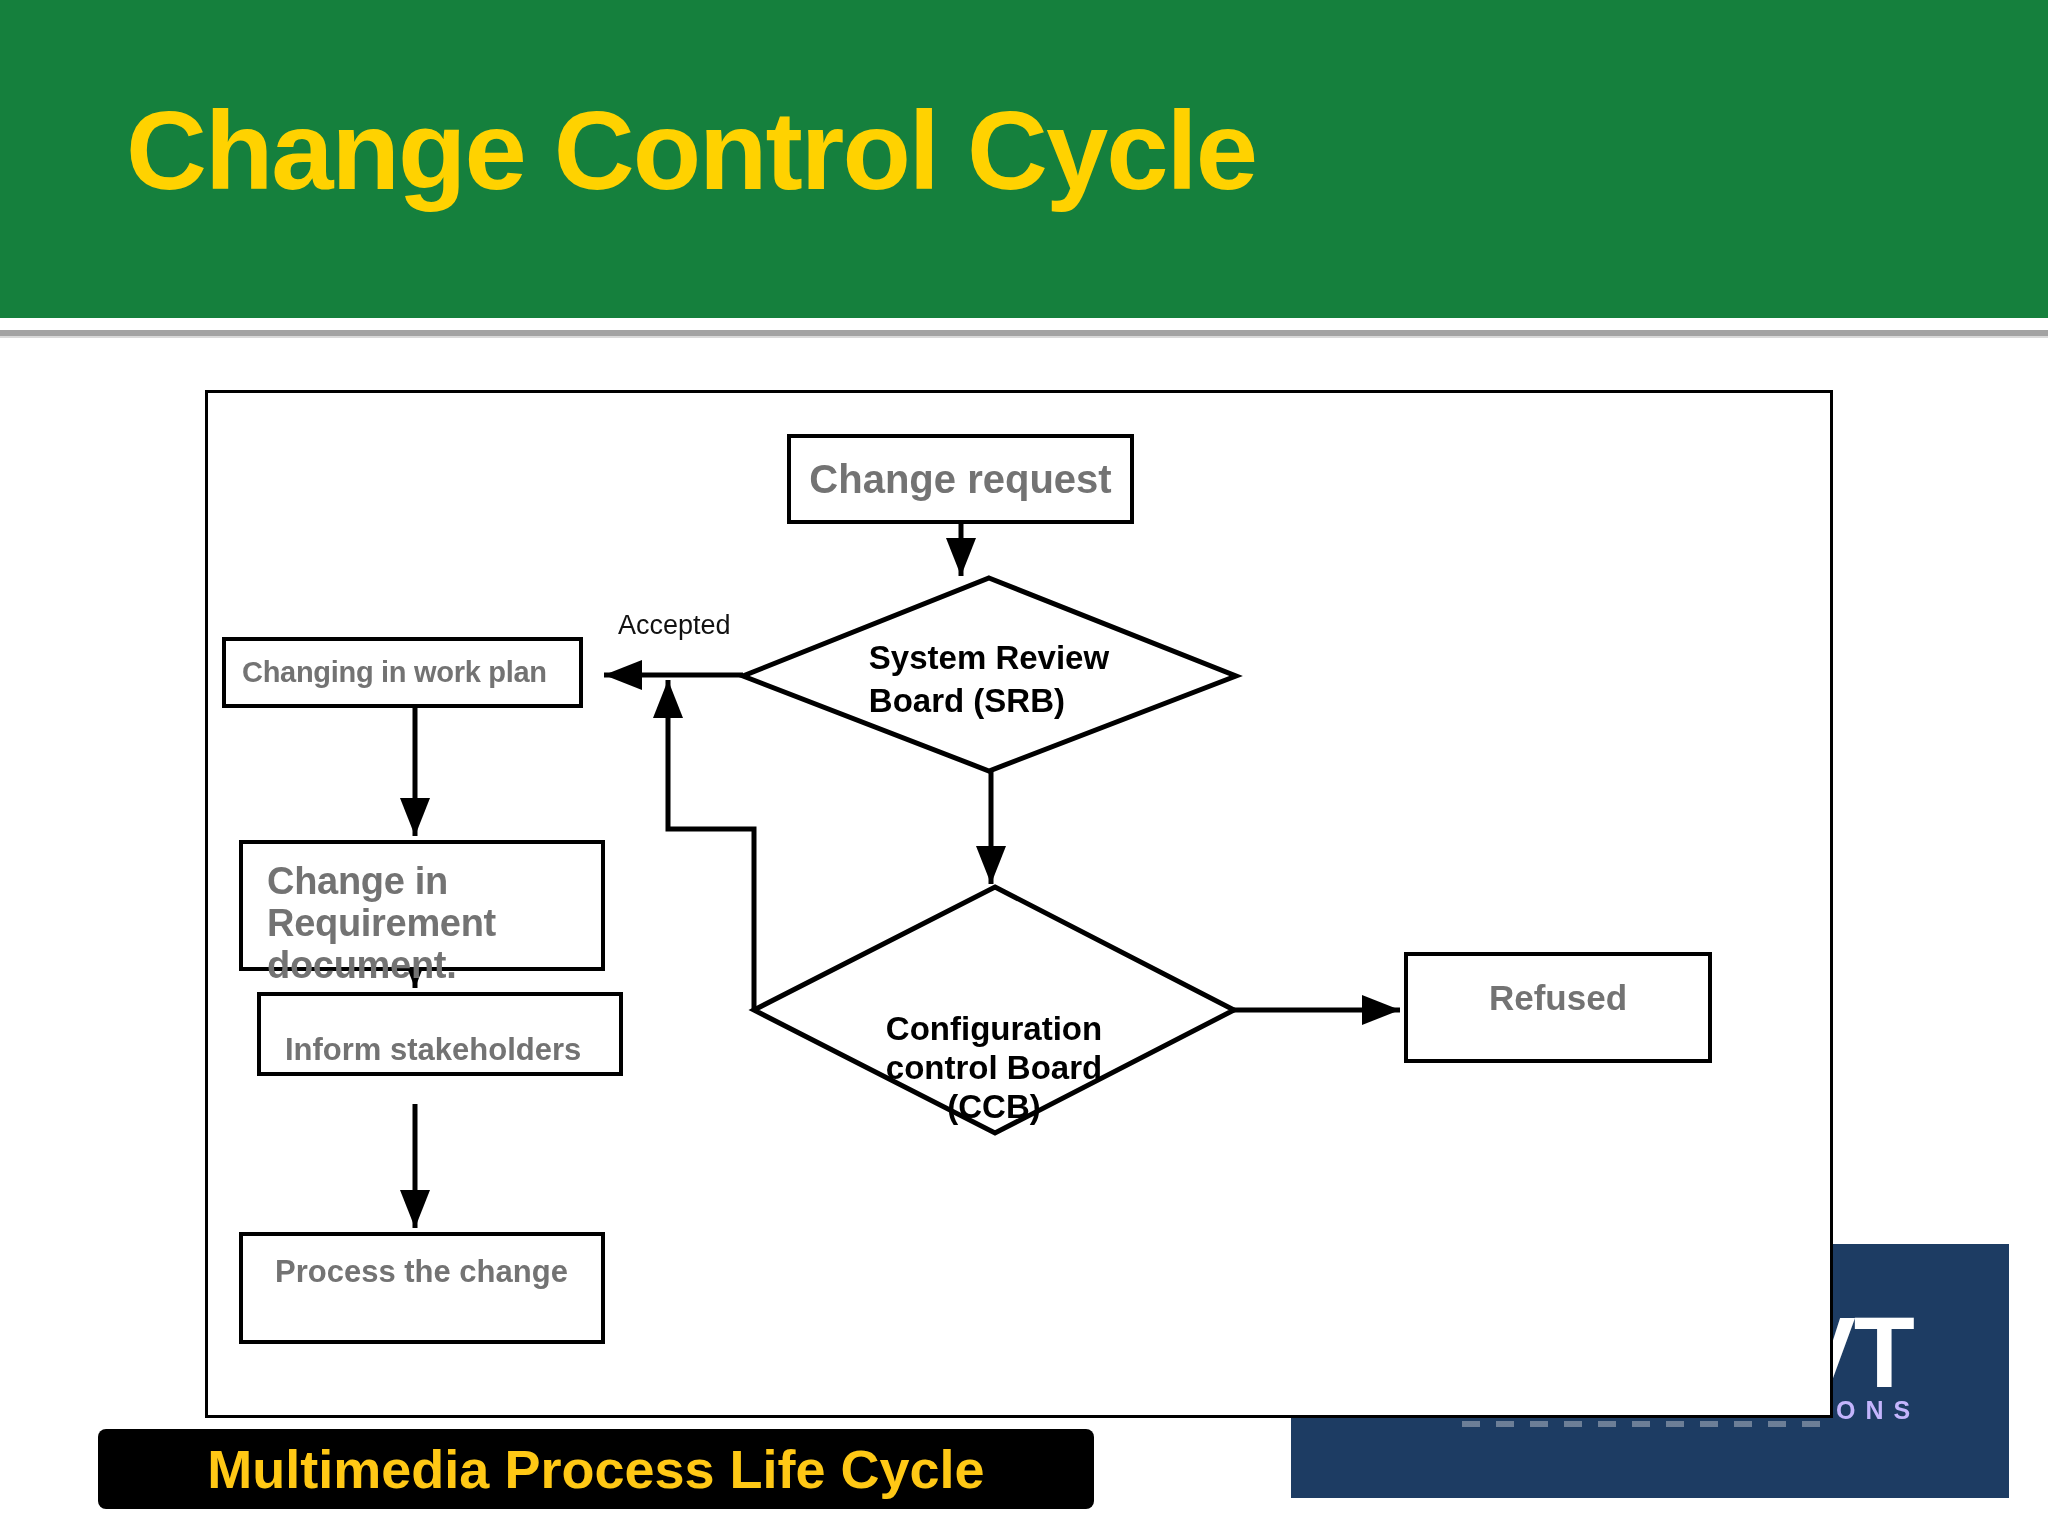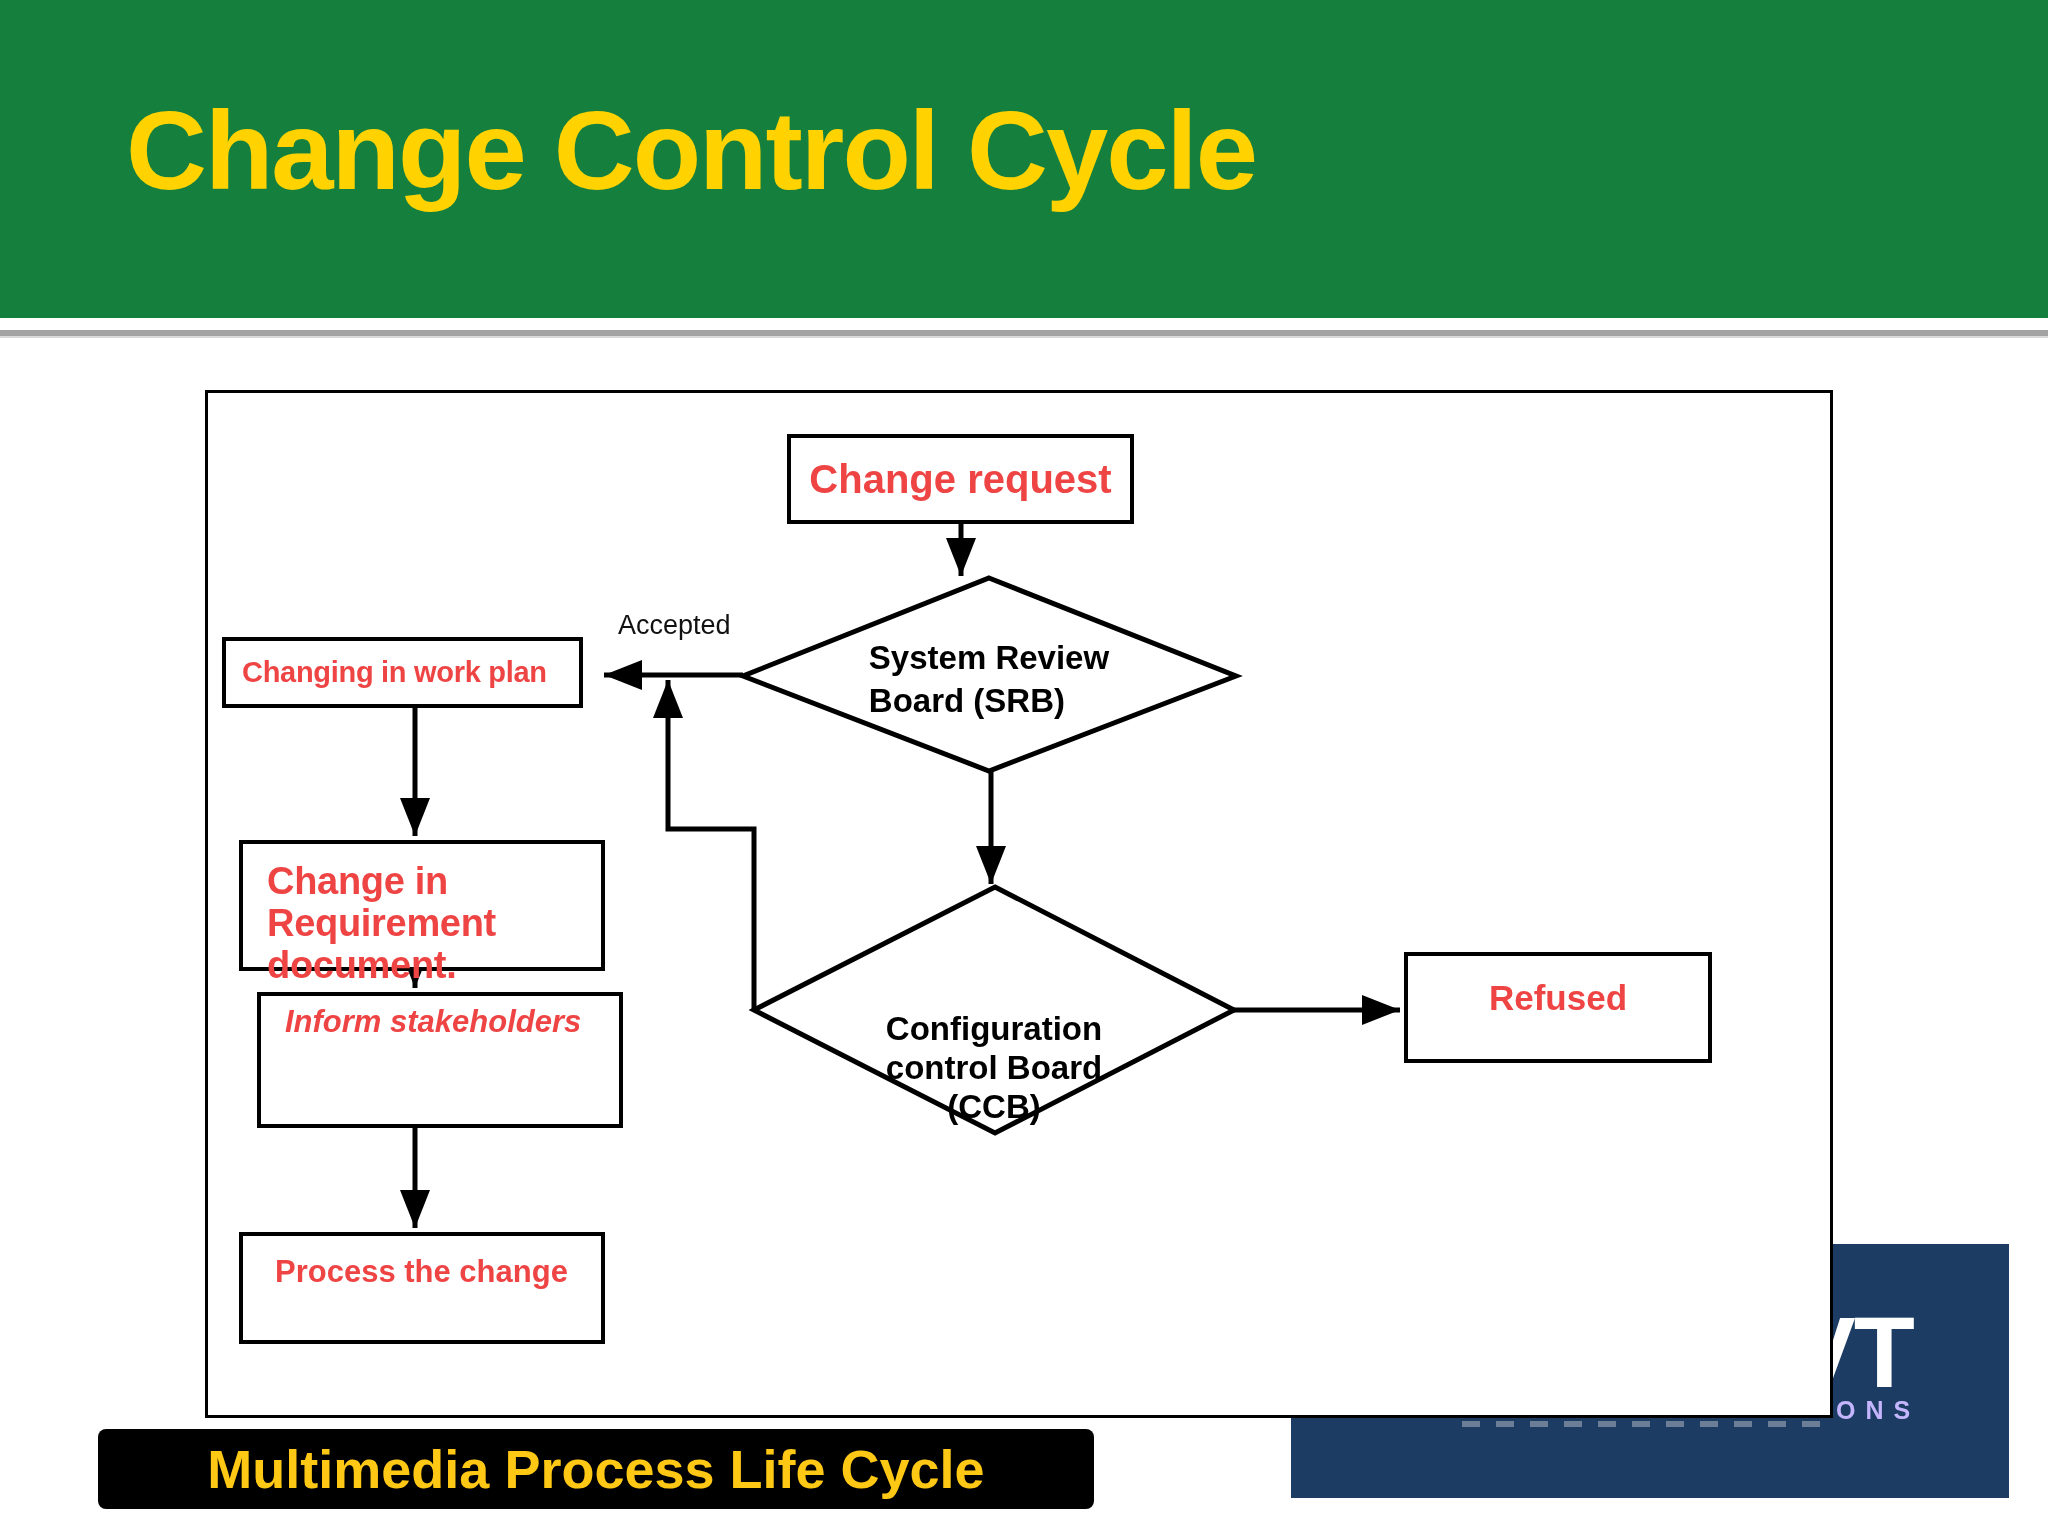--- a/index.html
+++ b/index.html
@@ -35,37 +35,37 @@
     position:absolute;left:1462px;top:1421px;width:368px;height:6px;z-index:3;
     background:repeating-linear-gradient(90deg,
       rgba(122,138,160,.85) 0px, rgba(122,138,160,.85) 18px,
       rgba(122,138,160,0) 18px, rgba(122,138,160,0) 34px);
   }
   
   #connectors{position:absolute;left:0;top:0;width:2048px;height:1536px;z-index:3;pointer-events:none;}
   
   .node{
     position:absolute;background:#fff;border:4px solid #000;box-sizing:border-box;
-    color:#ef4444;font-weight:bold;z-index:4;
+    color:#737373;font-weight:bold;z-index:4;
   }
   #node-change-request{
     left:787px;top:434px;width:347px;height:90px;
     display:flex;align-items:center;justify-content:center;font-size:40px;
   }
   #node-work-plan{
     left:222px;top:637px;width:361px;height:71px;
     display:flex;align-items:center;padding-left:16px;font-size:29px;letter-spacing:-0.3px;
   }
   #node-requirement{
     left:239px;top:840px;width:366px;height:131px;
     padding:16px 10px 0 24px;font-size:38px;line-height:42px;letter-spacing:-0.3px;
   }
   #node-inform{
-    left:257px;top:992px;width:366px;height:136px;
-    padding:8px 10px 0 24px;font-size:31px;font-style:italic;
+    left:257px;top:992px;width:366px;height:84px;
+    padding:36px 10px 0 24px;font-size:31px;
   }
   #node-process{
     left:239px;top:1232px;width:366px;height:112px;
     padding:18px 10px 0 32px;font-size:31px;
   }
   #node-refused{
     left:1404px;top:952px;width:308px;height:111px;
     padding-top:22px;text-align:center;font-size:35px;
   }
   

